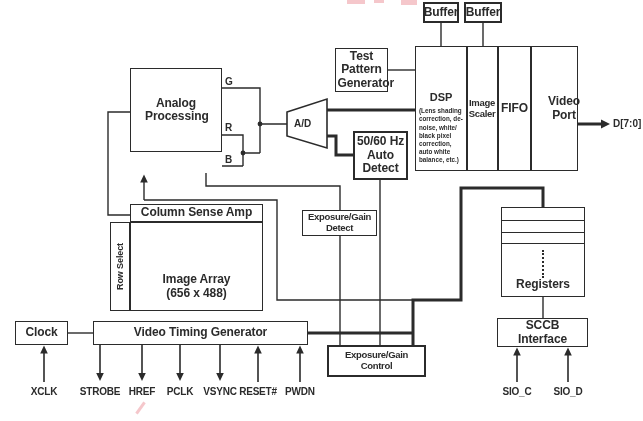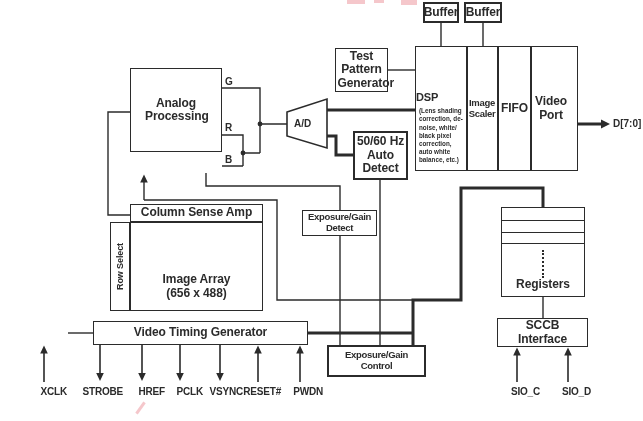--- a/index.html
+++ b/index.html
@@ -10,21 +10,21 @@
   #wires{position:absolute;left:0;top:0;width:643px;height:421px;}
   .box{
     position:absolute;border:1.5px solid #2b2b2b;background:#ffffff;
     display:flex;align-items:center;justify-content:center;text-align:center;
     box-sizing:border-box;
   }
   .box-bold{border-width:2px;}
   .lbl{font-weight:bold;font-size:12px;line-height:1.12;letter-spacing:-0.1px;}
   .lbl-sm{font-weight:bold;font-size:9.5px;line-height:1.12;letter-spacing:-0.3px;}
   .free{position:absolute;font-weight:bold;font-size:10px;line-height:1.1;}
-  .pin{position:absolute;font-weight:bold;font-size:10px;text-align:right;width:46px;letter-spacing:-0.2px;}
+  .pin{position:absolute;font-weight:bold;font-size:10px;text-align:center;width:46px;letter-spacing:-0.2px;}
   .section-lbl{position:absolute;top:0;height:100%;display:flex;align-items:center;justify-content:center;text-align:center;}
   .divider{position:absolute;top:0;width:1.5px;height:100%;background:#2b2b2b;}
   .regline{position:absolute;left:0;width:100%;height:1.2px;background:#2b2b2b;}
   .vertical{writing-mode:vertical-rl;transform:rotate(180deg);}
   .artifact{position:absolute;background:rgba(232,130,140,0.45);}
 </style>
 </head>
 <body>
 
 <div id="stage">
@@ -86,30 +86,30 @@
   <div class="box" style="left:335px;top:48px;width:53px;height:44px;">
     <span class="lbl" style="width:48px;">Test Pattern Generator</span>
   </div>
 
   <div class="box" style="left:415px;top:46px;width:163px;height:125px;">
     <div class="divider" style="left:50px;"></div>
     <div class="divider" style="left:81px;"></div>
     <div class="divider" style="left:114px;"></div>
 
     <div style="position:absolute;left:0;top:44px;width:50px;">
-      <div class="lbl" style="text-align:left;font-size:11px;">DSP</div>
+      <div class="lbl" style="text-align:center;font-size:11px;">DSP</div>
       <div style="font-weight:bold;font-size:6.3px;line-height:1.3;text-align:left;padding:4px 1px 0 3px;letter-spacing:0;">(Lens shading correction, de-noise, white/ black pixel correction, auto white balance, etc.)</div>
     </div>
     <div class="section-lbl" style="left:50px;width:32px;">
       <span class="lbl-sm" style="width:32px;">Image Scaler</span>
     </div>
     <div class="section-lbl" style="left:82px;width:33px;">
       <span class="lbl">FIFO</span>
     </div>
-    <div class="section-lbl" style="left:111px;width:48px;align-items:center;">
+    <div class="section-lbl" style="left:124px;width:48px;align-items:center;">
       <span class="lbl" style="width:34px;">Video Port</span>
     </div>
   </div>
 
   <div class="box box-bold" style="left:353px;top:131px;width:55px;height:49px;">
     <span class="lbl" style="width:50px;">50/60 Hz Auto Detect</span>
   </div>
 
   <div class="box" style="left:302px;top:210px;width:75px;height:26px;">
     <span class="lbl-sm" style="width:70px;">Exposure/Gain Detect</span>
@@ -125,20 +125,23 @@
   <div class="box" style="left:110px;top:222px;width:20px;height:89px;">
     <span class="lbl vertical" style="font-size:9px;">Row Select</span>
   </div>
   <div class="box" style="left:130px;top:222px;width:133px;height:89px;">
     <span>
       <span class="lbl" style="display:block;margin-top:40px;">Image Array</span>
       <span class="lbl" style="display:block;">(656 x 488)</span>
     </span>
   </div>
 
+  <div class="box" style="left:15px;top:321px;width:53px;height:24px;">
+    <span class="lbl">Clock</span>
+  </div>
   <div class="box" style="left:93px;top:321px;width:215px;height:24px;">
     <span class="lbl">Video Timing Generator</span>
   </div>
 
   <div class="box" style="left:501px;top:207px;width:84px;height:90px;">
     <div class="regline" style="top:12px;"></div>
     <div class="regline" style="top:24px;"></div>
     <div class="regline" style="top:35px;"></div>
     <div style="position:absolute;left:40px;top:42px;height:28px;border-left:2px dotted #2b2b2b;"></div>
     <span class="lbl" style="position:absolute;left:0;right:0;bottom:5px;">Registers</span>

